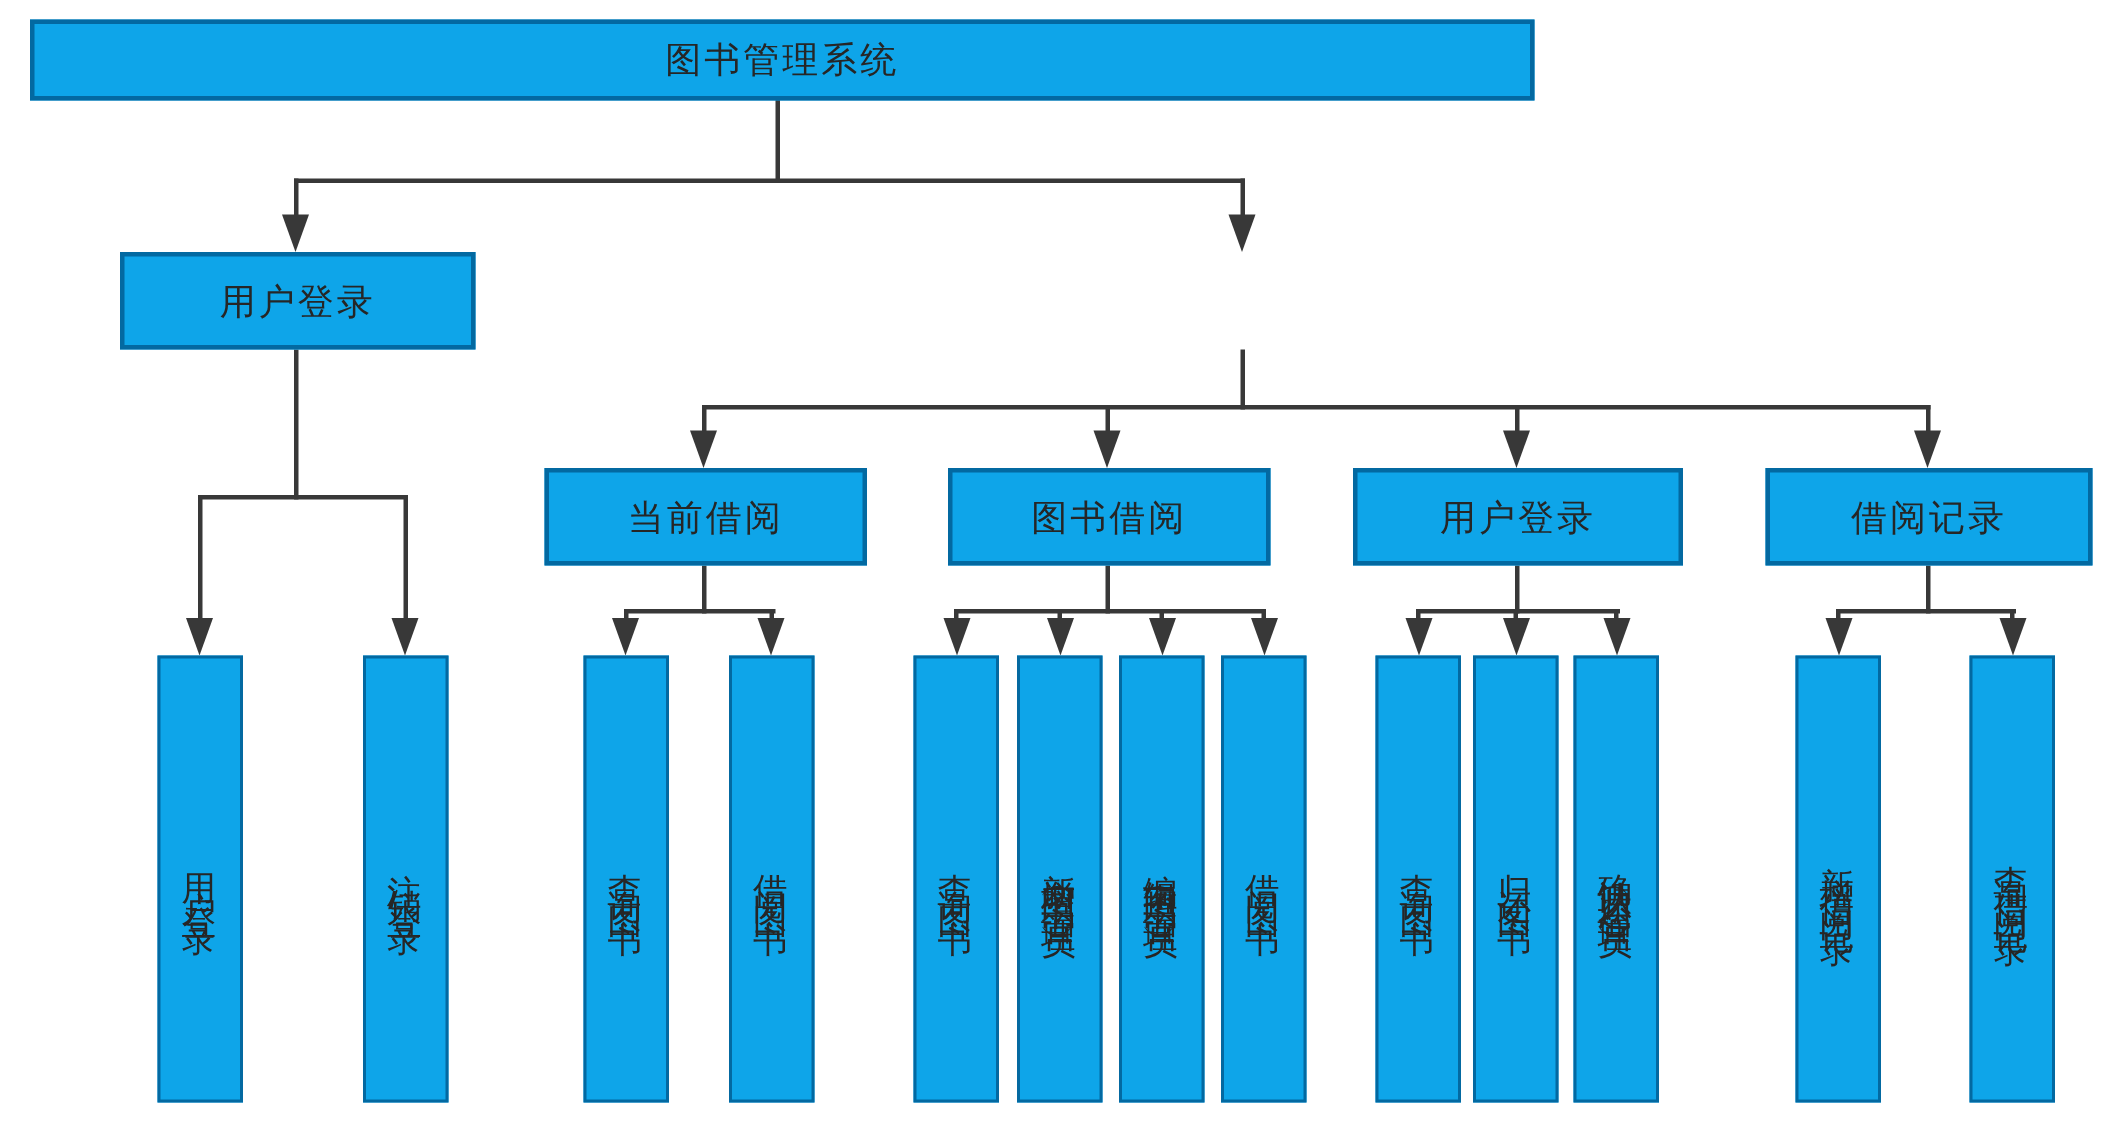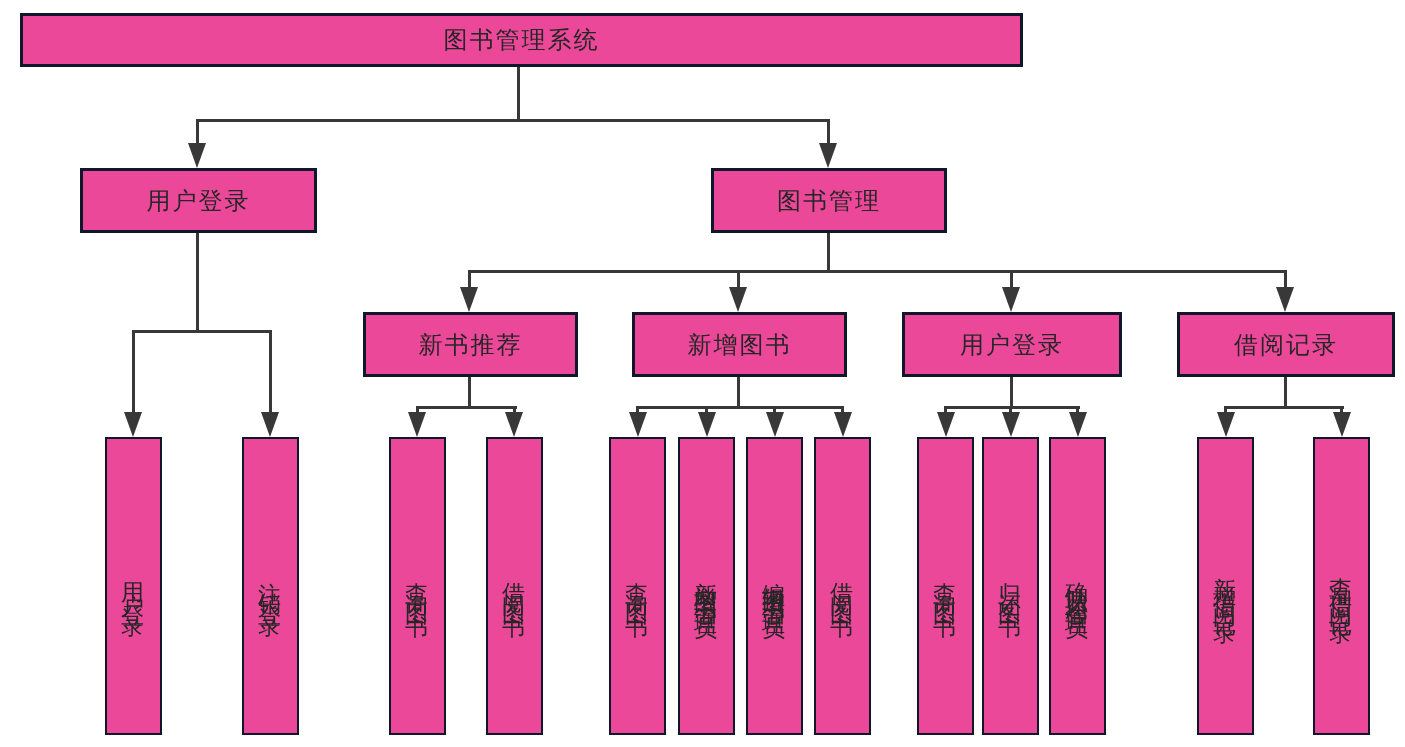--- a/index.html
+++ b/index.html
@@ -1,22 +1,22 @@
 <!DOCTYPE html>
 <html><head>
 <meta charset="utf-8">
 <style>
   html,body { margin:0; padding:0; background:#ffffff; }
   .canvas {
     position:relative; width:1405px; height:747px; background:#ffffff;
     font-family:"Liberation Sans", sans-serif; overflow:hidden;
   }
   .box {
-    position:absolute; box-sizing:border-box; background:#ec4899;
-    border:3px solid #0f172a; display:flex; align-items:center; justify-content:center;
+    position:absolute; box-sizing:border-box; background:#0ea5e9;
+    border:3px solid #0369a1; display:flex; align-items:center; justify-content:center;
     color:#262626; font-size:24px; letter-spacing:2px; white-space:nowrap; z-index:2;
   }
   .vbox { border-width:2.5px; }
   .vtext {
     writing-mode:vertical-rl; text-orientation:mixed;
     font-size:23px; letter-spacing:11px; color:#262626; white-space:nowrap;
   }
   .vtext.long { letter-spacing:5px; }
   .vtext.mid  { letter-spacing:9px; }
   .vl { position:absolute; width:3px; background:#383838; z-index:1; }
@@ -93,25 +93,24 @@
   <div class="hl" style="left:1224px;top:406px;width:120px"></div>
   <div class="vl" style="left:1224px;top:406px;height:10px"></div>
   <div class="arr" style="left:1217px;top:412px"></div>
   <div class="vl" style="left:1340px;top:406px;height:10px"></div>
   <div class="arr" style="left:1333px;top:412px"></div>
 
   <div class="box" style="left:20px;top:13px;width:1003px;height:54px">图书管理系统</div>
 
   <div class="box" style="left:80px;top:168px;width:237px;height:65px">用户登录</div>
 
-  <div class="box" style="left:711px;top:168px;width:236px;height:65px">图书管理</div>
 
-  <div class="box" style="left:363px;top:312px;width:215px;height:65px">新书推荐</div>
+  <div class="box" style="left:363px;top:312px;width:215px;height:65px">当前借阅</div>
 
-  <div class="box" style="left:632px;top:312px;width:215px;height:65px">新增图书</div>
+  <div class="box" style="left:632px;top:312px;width:215px;height:65px">图书借阅</div>
 
   <div class="box" style="left:902px;top:312px;width:220px;height:65px">用户登录</div>
 
   <div class="box" style="left:1177px;top:312px;width:218px;height:65px">借阅记录</div>
 
   <div class="box vbox" style="left:105px;top:437px;width:57px;height:298px">
     <span class="vtext">用户登录</span>
   </div>
   <div class="box vbox" style="left:242px;top:437px;width:57px;height:298px">
     <span class="vtext">注销登录</span>

